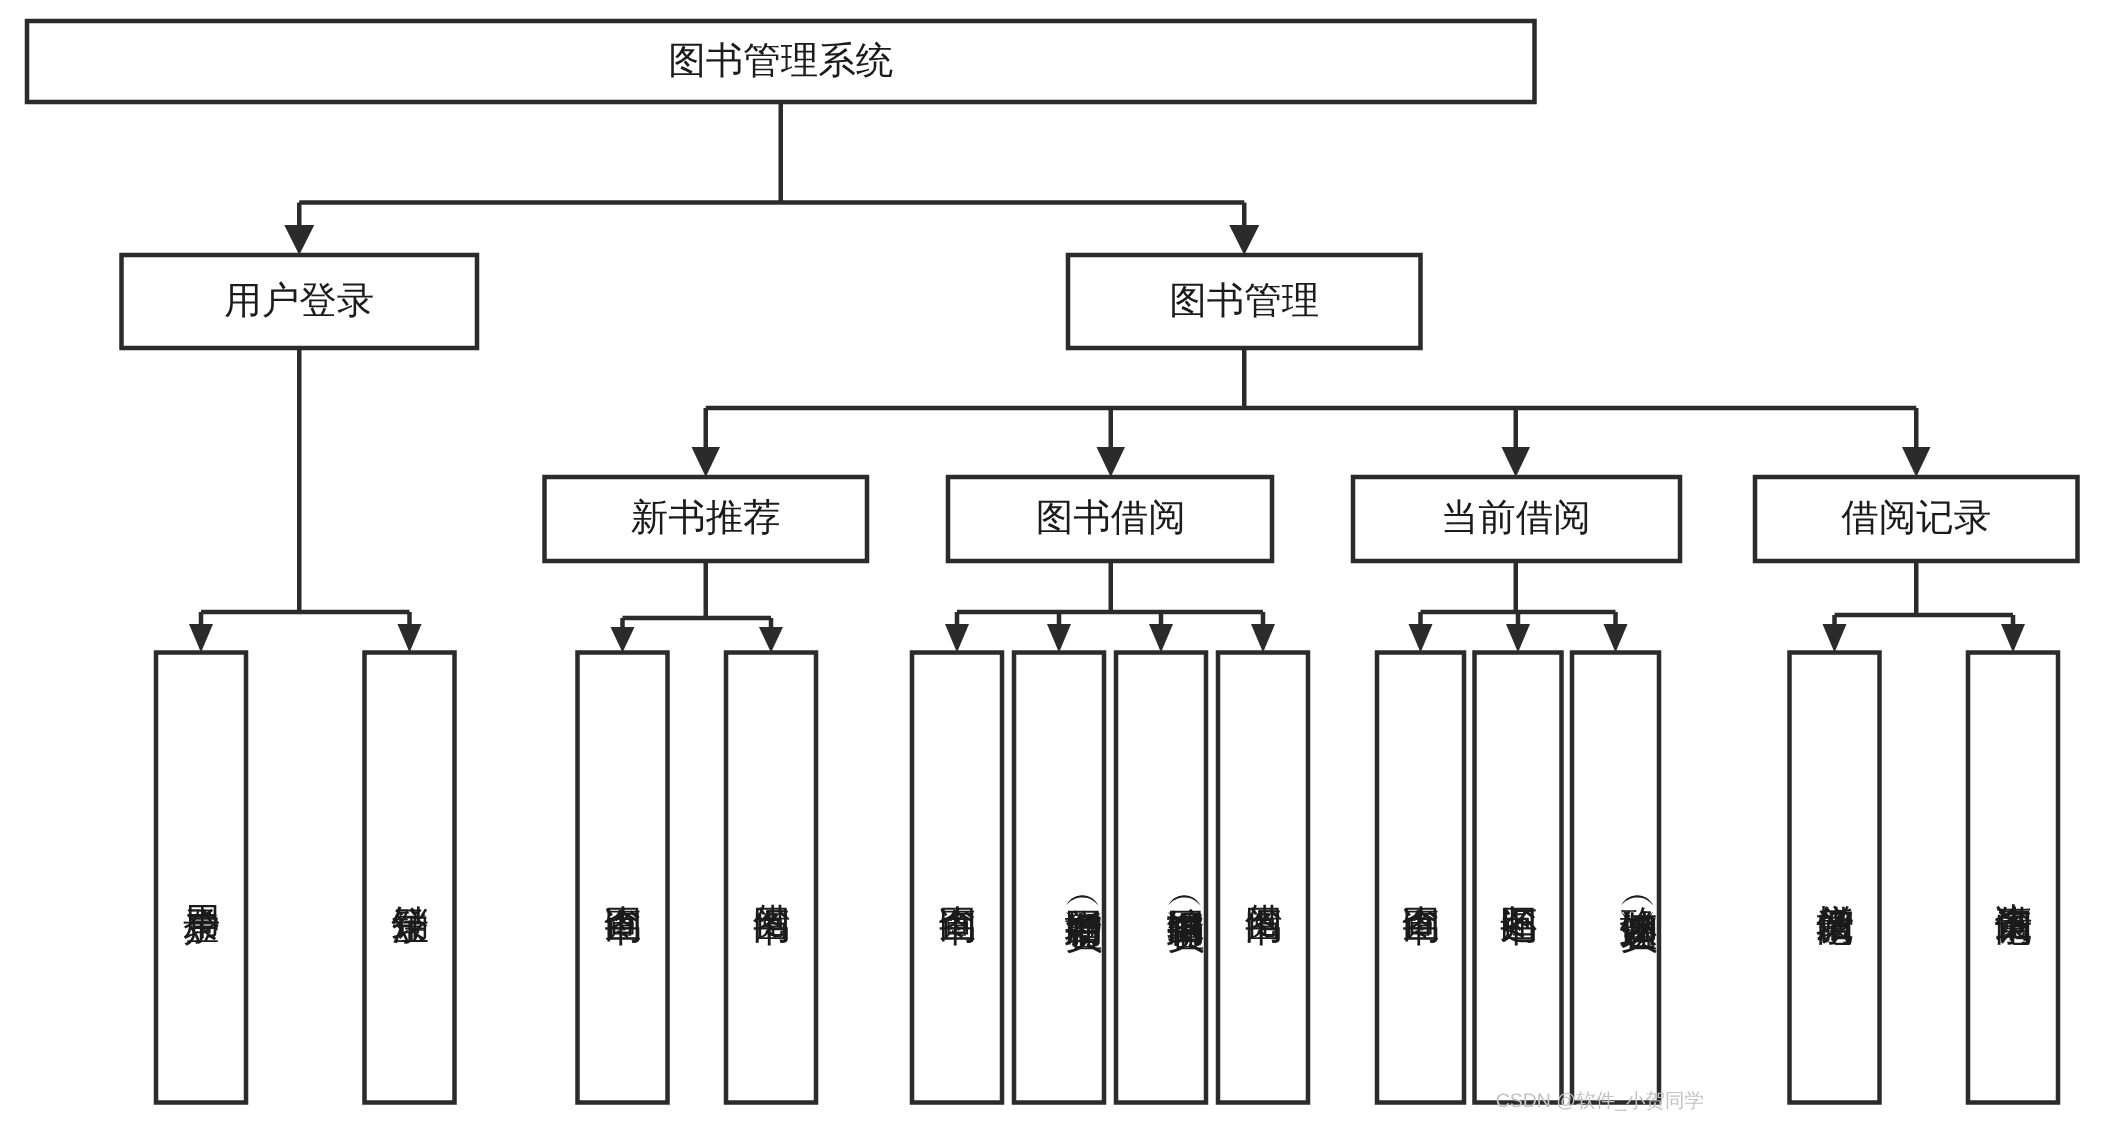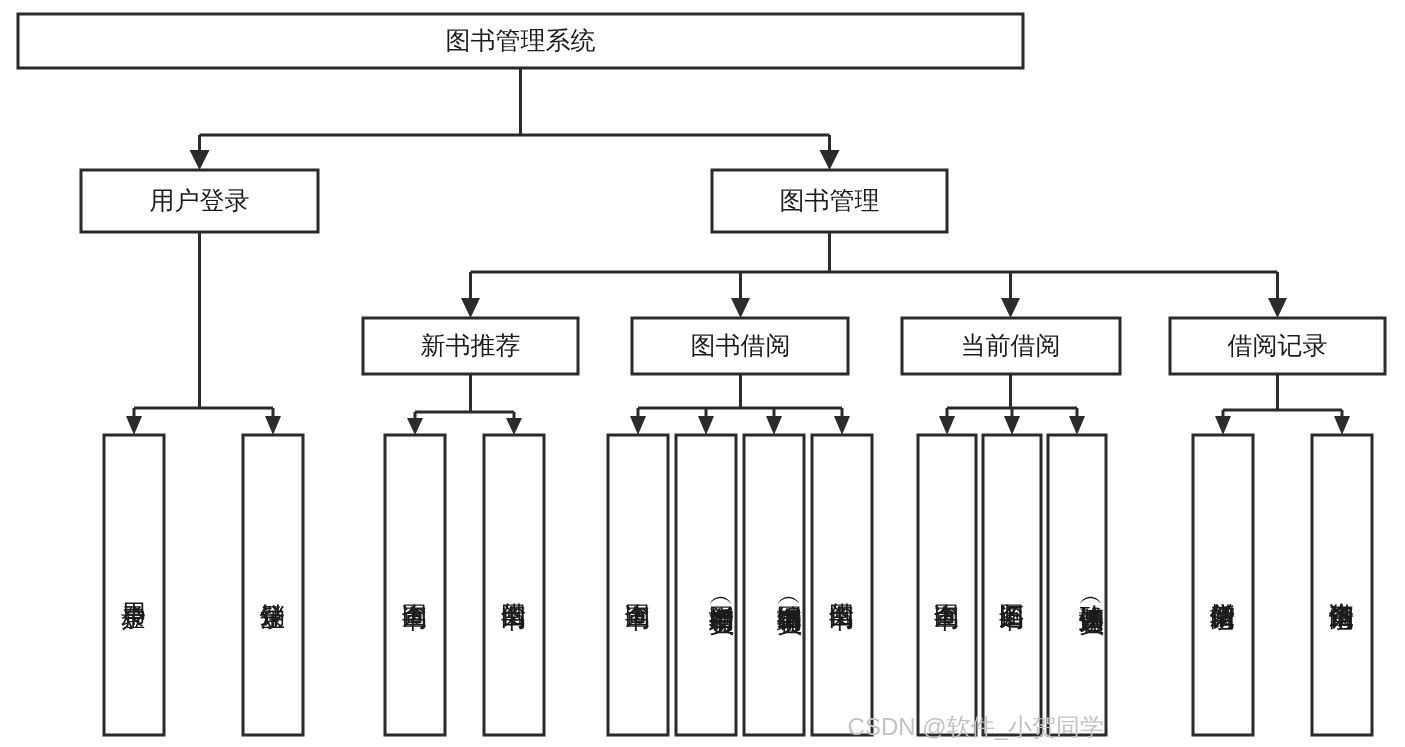--- a/index.html
+++ b/index.html
@@ -11,20 +11,21 @@
     width: 1405px;
     height: 747px;
     font-family: "Liberation Sans", "DejaVu Sans", sans-serif;
     overflow: hidden;
     position: relative;
   }
   #diagram-root {
     position: relative;
     width: 1112px;
     height: 747px;
+    padding-left: 32px;
   }
   svg.flow {
     position: absolute;
     top: 0;
     left: 0;
     width: 1405px;
     height: 747px;
     display: block;
   }
   .node-rect {
@@ -64,21 +65,21 @@
     white-space: nowrap;
     pointer-events: none;
   }
   .vlabel-wrap.centered {
     justify-content: center;
   }
   .watermark {
     position: absolute;
     right: 8px;
     bottom: 4px;
-    font-size: 24px;
+    font-size: 13px;
     color: #c3c3c3;
     font-family: "Liberation Sans", "DejaVu Sans", sans-serif;
     white-space: nowrap;
   }
 </style>
 </head>
 <body>
 
 <div id="diagram-root">
 

